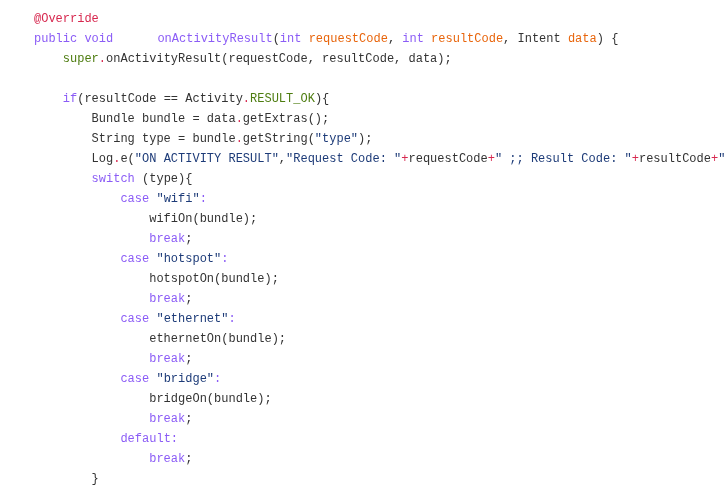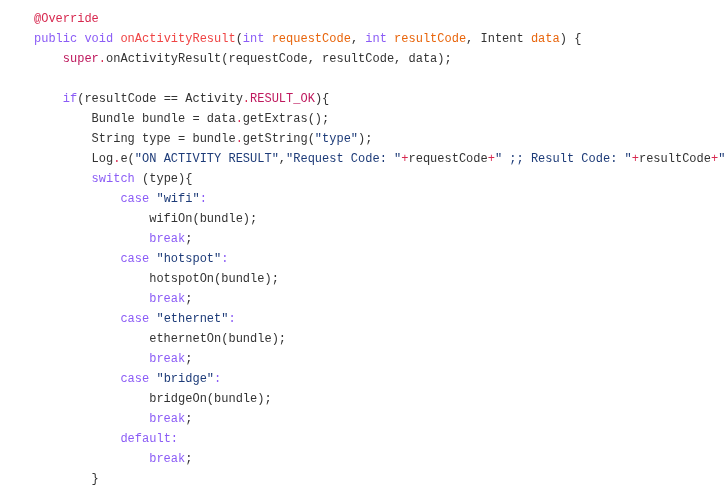--- a/index.html
+++ b/index.html
@@ -6,23 +6,23 @@
   body { width:728px; height:491px; overflow:hidden; }
   .code {
     position:absolute; left:34px; top:9px;
     font-family:Liberation Mono, monospace;
     font-size:12px; line-height:20px; color:#333333;
     white-space:pre; letter-spacing:0;
   }
   .line { height:20px; white-space:pre; }
   .kw { color:#8b5cf6; }
   .ann { color:#d7284f; }
-  .fn { color:#ef4444; }
+  .fn { color:#8b5cf6;margin-left:37px; }
   .param { color:#e8650c; }
-  .blue { color:#be185d; }
+  .blue { color:#4d7c0f; }
   .str { color:#1d3b78; }
   .op { color:#d7284f; }
   .plain { color:#333333; }
 </style>
 </head>
 <body>
 
 <div class="code" id="code"><div class="line"><span></span><span class="ann">@Override</span></div><div class="line"><span></span><span class="kw">public void </span><span class="fn">onActivityResult</span><span class="plain">(</span><span class="kw">int </span><span class="param">requestCode</span><span class="plain">, </span><span class="kw">int </span><span class="param">resultCode</span><span class="plain">, Intent </span><span class="param">data</span><span class="plain">) {</span></div><div class="line"><span>    </span><span class="blue">super</span><span class="op">.</span><span class="plain">onActivityResult(requestCode, resultCode, data);</span></div><div class="line"><span></span>&nbsp;</div><div class="line"><span>    </span><span class="kw">if</span><span class="plain">(resultCode == Activity</span><span class="op">.</span><span class="blue">RESULT_OK</span><span class="plain">){</span></div><div class="line"><span>        </span><span class="plain">Bundle bundle = data</span><span class="op">.</span><span class="plain">getExtras();</span></div><div class="line"><span>        </span><span class="plain">String type = bundle</span><span class="op">.</span><span class="plain">getString(</span><span class="str">"type"</span><span class="plain">);</span></div><div class="line"><span>        </span><span class="plain">Log</span><span class="op">.</span><span class="plain">e(</span><span class="str">"ON ACTIVITY RESULT"</span><span class="plain">,</span><span class="str">"Request Code: "</span><span class="op">+</span><span class="plain">requestCode</span><span class="op">+</span><span class="str">" ;; Result Code: "</span><span class="op">+</span><span class="plain">resultCode</span><span class="op">+</span><span class="str">" ;</span></div><div class="line"><span>        </span><span class="kw">switch </span><span class="plain">(type){</span></div><div class="line"><span>            </span><span class="kw">case </span><span class="str">"wifi"</span><span class="kw">:</span></div><div class="line"><span>                </span><span class="plain">wifiOn(bundle);</span></div><div class="line"><span>                </span><span class="kw">break</span><span class="plain">;</span></div><div class="line"><span>            </span><span class="kw">case </span><span class="str">"hotspot"</span><span class="kw">:</span></div><div class="line"><span>                </span><span class="plain">hotspotOn(bundle);</span></div><div class="line"><span>                </span><span class="kw">break</span><span class="plain">;</span></div><div class="line"><span>            </span><span class="kw">case </span><span class="str">"ethernet"</span><span class="kw">:</span></div><div class="line"><span>                </span><span class="plain">ethernetOn(bundle);</span></div><div class="line"><span>                </span><span class="kw">break</span><span class="plain">;</span></div><div class="line"><span>            </span><span class="kw">case </span><span class="str">"bridge"</span><span class="kw">:</span></div><div class="line"><span>                </span><span class="plain">bridgeOn(bundle);</span></div><div class="line"><span>                </span><span class="kw">break</span><span class="plain">;</span></div><div class="line"><span>            </span><span class="kw">default:</span></div><div class="line"><span>                </span><span class="kw">break</span><span class="plain">;</span></div><div class="line"><span>        </span><span class="plain">}</span></div></div>
 
 </body></html>

